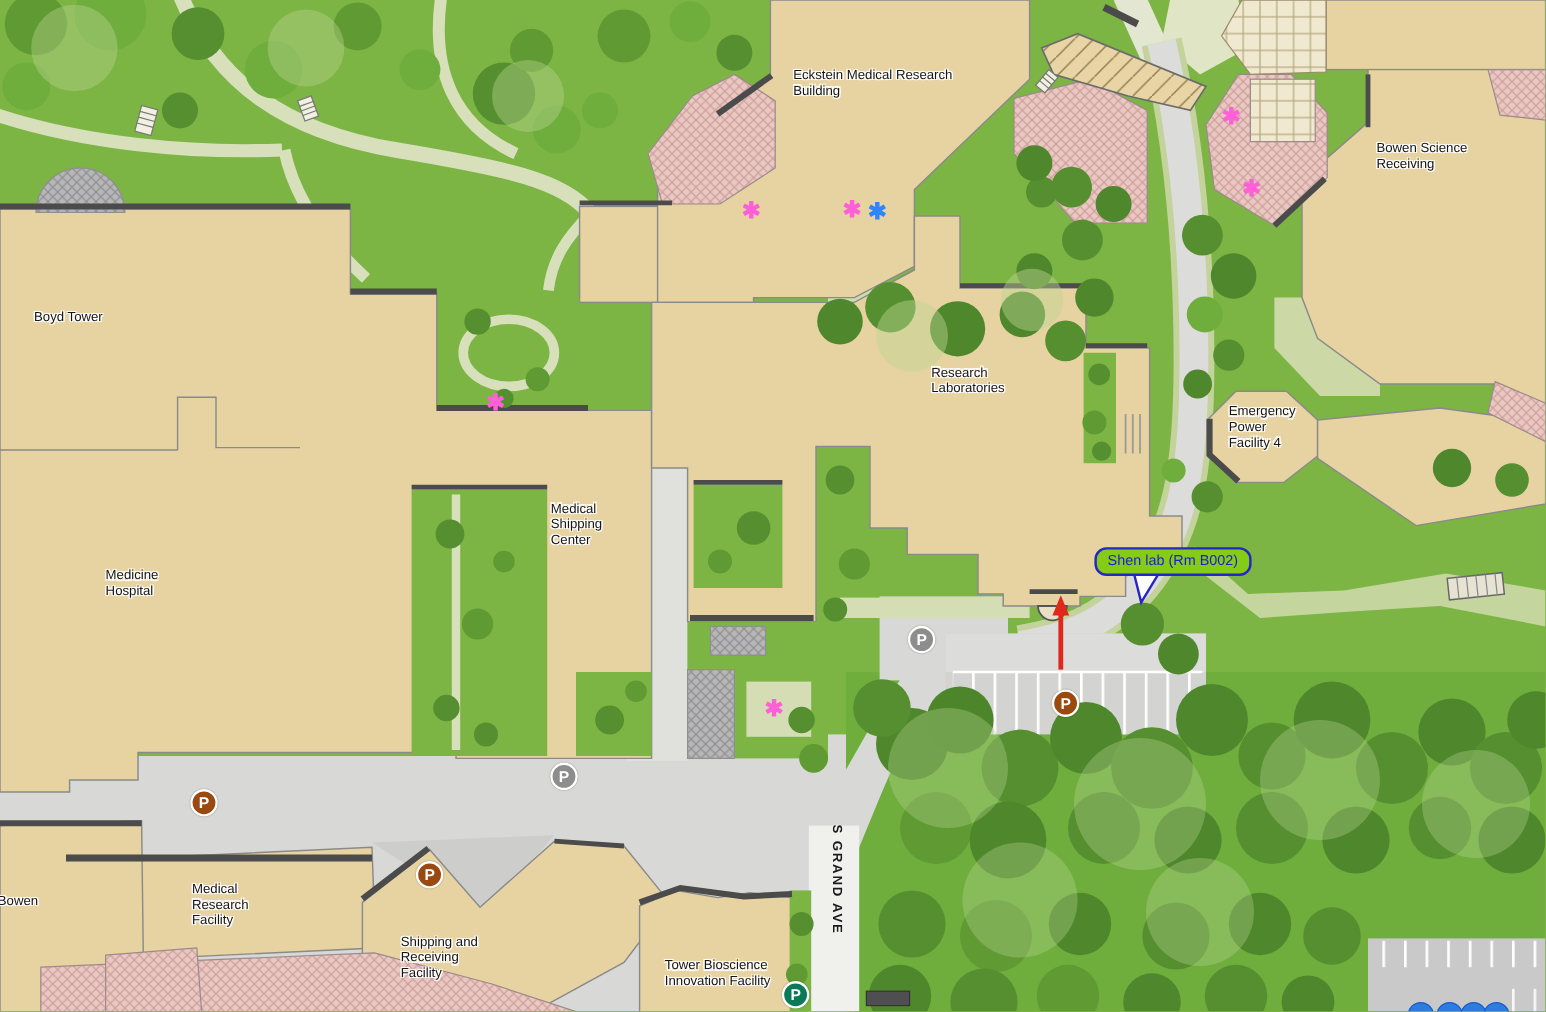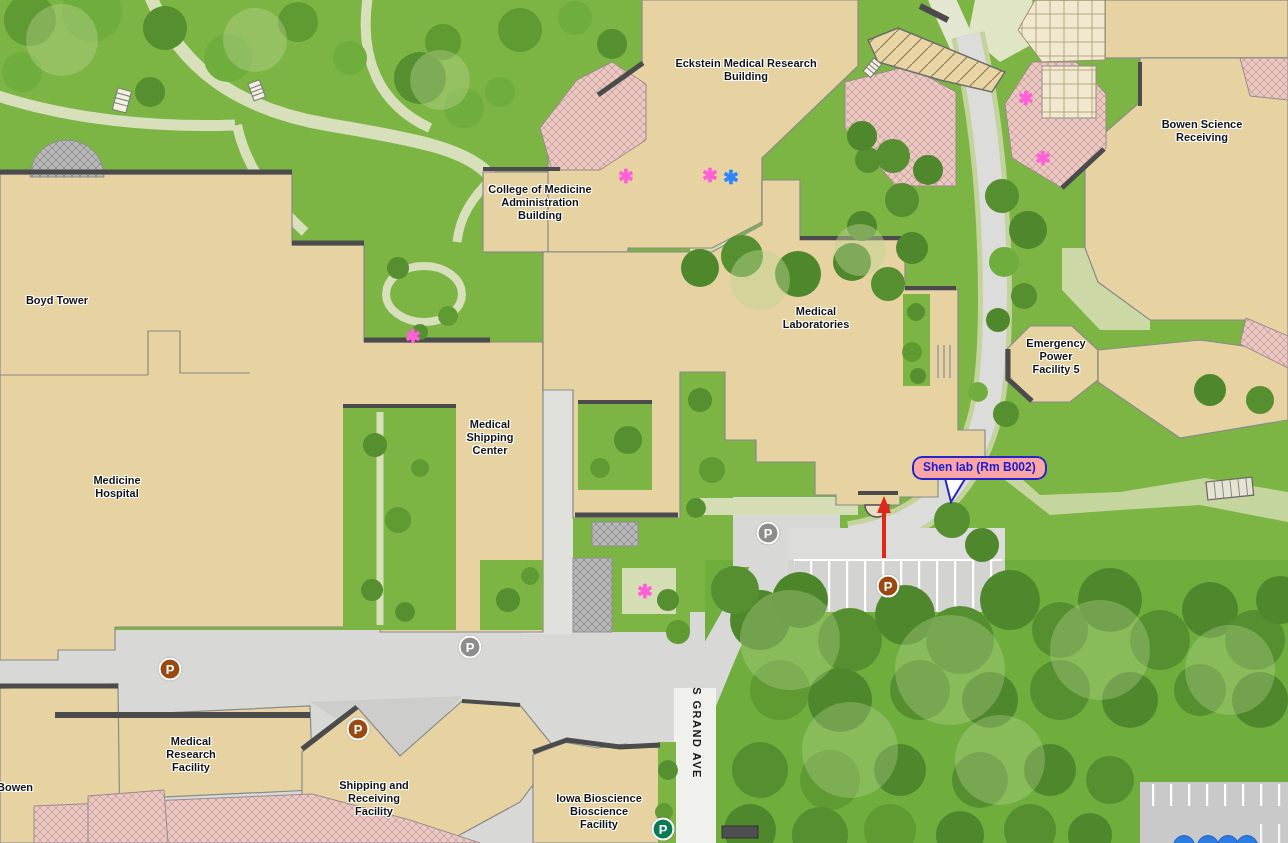--- a/index.html
+++ b/index.html
@@ -1,33 +1,33 @@
 <!DOCTYPE html>
 <html><head>
 <meta charset="utf-8">
 <style>
   html,body{margin:0;padding:0;background:#7cb544;}
   #stage{position:relative;width:1288px;height:843px;overflow:hidden;background:#7cb544;
          font-family:"Liberation Sans",sans-serif;}
   #stage svg{position:absolute;left:0;top:0;}
   .layer{position:absolute;left:0;top:0;width:100%;height:100%;pointer-events:none;}
   .mlabel{position:absolute;transform:translate(-50%,-50%);
-          font-weight:bold;font-size:11px;line-height:1.2;color:#141414;text-align:center;
+          font-weight:normal;font-size:11px;line-height:1.2;color:#141414;text-align:left;
           text-shadow:-1px -1px 0 #fff,1px -1px 0 #fff,-1px 1px 0 #fff,1px 1px 0 #fff,0 0 2px #fff;}
   .street{position:absolute;transform:translate(-50%,-50%) rotate(90deg);white-space:nowrap;
           font-weight:bold;font-size:11px;letter-spacing:1.5px;color:#1a1a1a;
           text-shadow:0 0 2px #f4f4f2;}
-  .nowrap{white-space:nowrap;margin-top:36px;}
+  .nowrap{white-space:nowrap;}
   .ast{position:absolute;transform:translate(-50%,-50%);font-size:19px;font-weight:bold;line-height:19px;}
   .pk{position:absolute;width:19px;height:19px;border-radius:50%;border:2px solid #fff;
       transform:translate(-50%,-50%);color:#fff;font-weight:bold;font-size:13px;line-height:19px;
       text-align:center;box-shadow:0 0 1px rgba(0,0,0,.5);}
   .callout{position:absolute;left:912px;top:456px;height:17px;padding:1px 9px 2px 9px;
-           background:#fca5a5;border:2px solid #2525c8;border-radius:10px;
-           color:#1c1cd2;font-weight:bold;font-size:12px;line-height:17px;white-space:nowrap;}
+           background:#84cc16;border:2px solid #2525c8;border-radius:10px;
+           color:#1c1cd2;font-weight:normal;font-size:12px;line-height:17px;white-space:nowrap;}
   .bluebtn{position:absolute;width:20px;height:20px;border-radius:50%;background:#2d7ce0;
            border:1px solid #1a5fc8;transform:translate(-50%,0);}
 </style>
 </head>
 <body>
 
 <div id="stage">
 
 <svg width="1288" height="843" viewBox="0 0 1288 843">
   <defs>
@@ -310,28 +310,27 @@
   <g>
     <line x1="884" y1="558" x2="884" y2="505" stroke="#e0271c" stroke-width="4"></line>
     <polygon points="884,496 877,513 891,513" fill="#e0271c"></polygon>
   </g>
 </svg>
 
 <div class="layer">
   <div class="mlabel nowrap" style="left:57px;top:265px">Boyd Tower</div>
   <div class="mlabel" style="left:117px;top:487px;max-width:58px">Medicine Hospital</div>
   <div class="mlabel" style="left:746px;top:70px;width:170px">Eckstein Medical Research Building</div>
-  <div class="mlabel" style="left:540px;top:203px;width:112px">College of Medicine Administration Building</div>
   <div class="mlabel" style="left:1202px;top:131px;width:110px">Bowen Science Receiving</div>
-  <div class="mlabel" style="left:816px;top:318px;width:80px">Medical Laboratories</div>
-  <div class="mlabel" style="left:1056px;top:357px;width:64px">Emergency Power Facility 5</div>
+  <div class="mlabel" style="left:816px;top:318px;width:80px">Research Laboratories</div>
+  <div class="mlabel" style="left:1056px;top:357px;width:64px">Emergency Power Facility 4</div>
   <div class="mlabel" style="left:490px;top:438px;width:62px">Medical Shipping Center</div>
   <div class="mlabel" style="left:191px;top:755px;width:62px">Medical Research Facility</div>
   <div class="mlabel" style="left:374px;top:799px;width:80px">Shipping and Receiving Facility</div>
-  <div class="mlabel" style="left:599px;top:812px;width:90px">Iowa Bioscience Bioscience Facility</div>
+  <div class="mlabel" style="left:599px;top:812px;width:90px">Tower Bioscience Innovation Facility</div>
   <div class="mlabel nowrap" style="left:15px;top:752px">Bowen</div>
   <div class="street" style="left:697px;top:733px">S GRAND AVE</div>
 </div>
 
 <div class="layer" id="markers-layer">
       <span class="ast" style="left: 626px; top: 176px; color: rgb(255, 95, 215);">✱</span>
       <span class="ast" style="left: 710px; top: 175px; color: rgb(255, 95, 215);">✱</span>
       <span class="ast" style="left: 731px; top: 177px; color: rgb(46, 134, 255);">✱</span>
       <span class="ast" style="left: 413px; top: 336px; color: rgb(255, 95, 215);">✱</span>
       <span class="ast" style="left: 645px; top: 591px; color: rgb(255, 95, 215);">✱</span>

